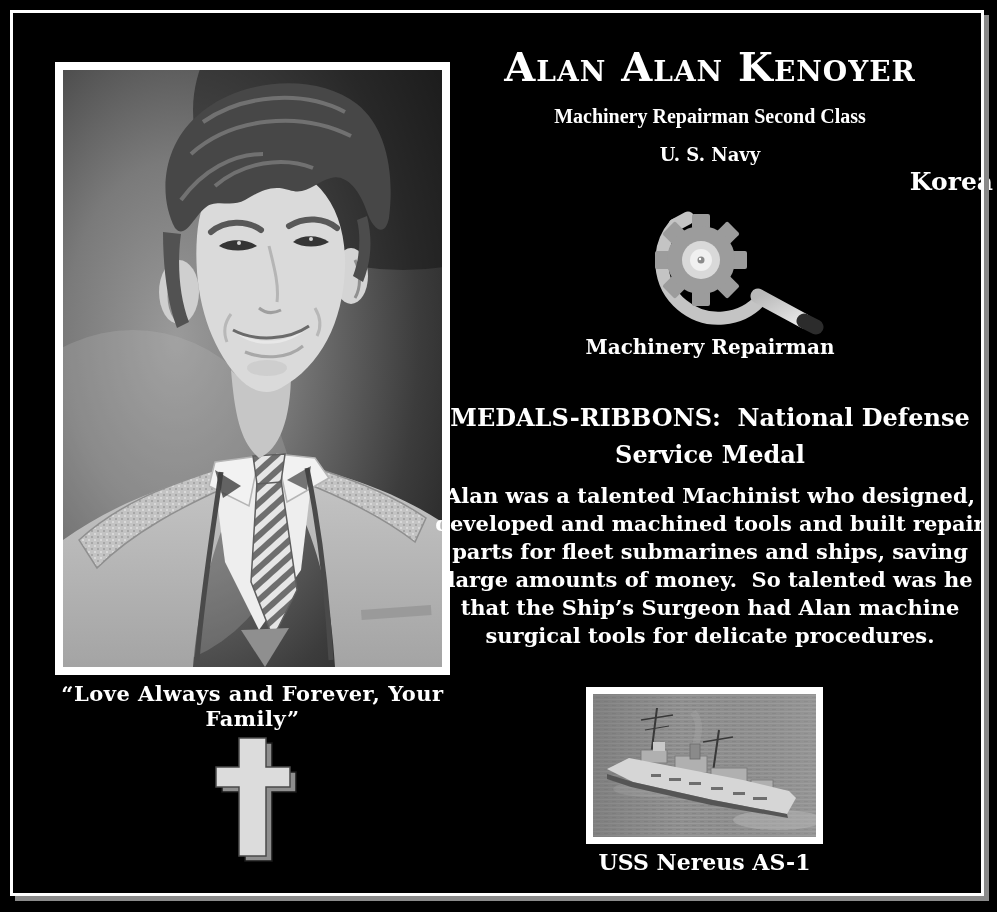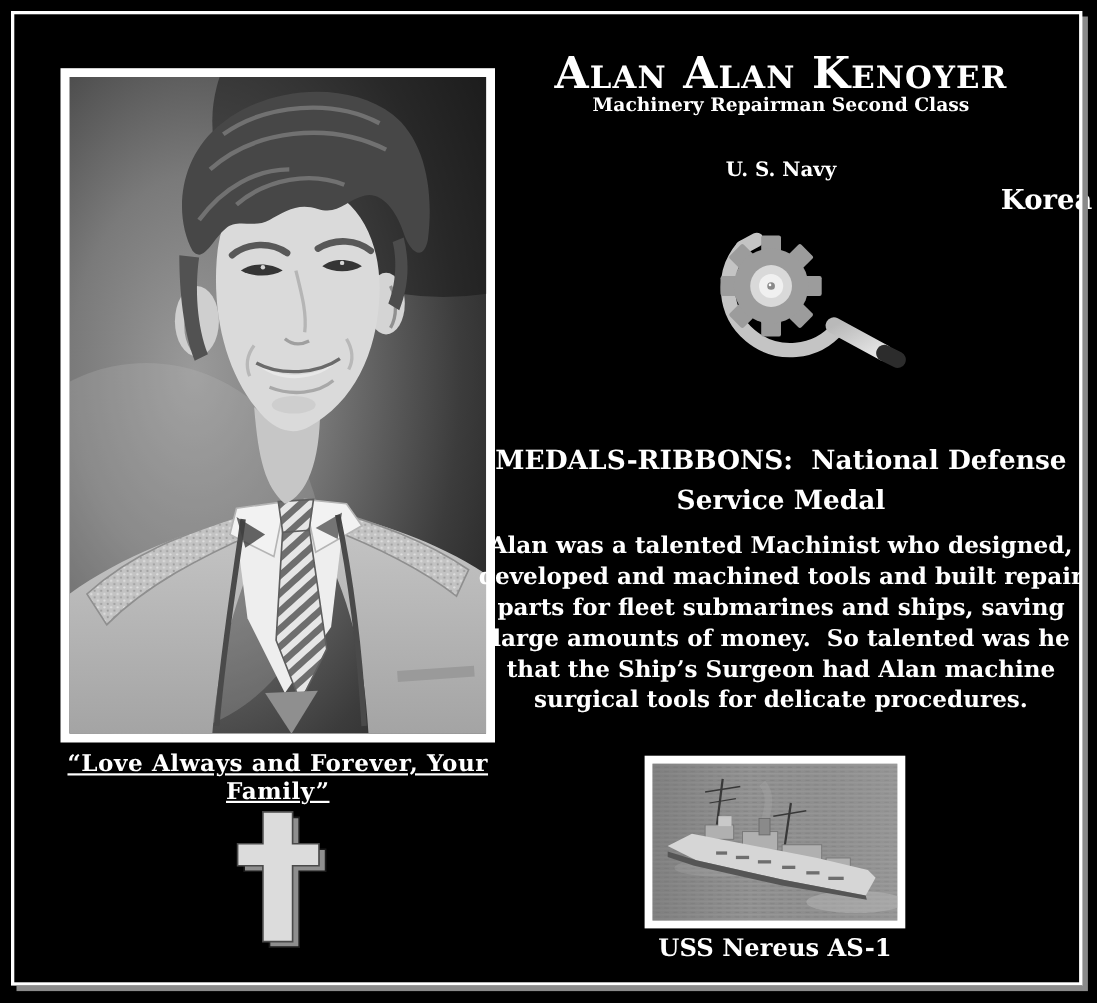--- a/index.html
+++ b/index.html
@@ -14,27 +14,27 @@
   .abs { position:absolute; }
   .ctr { text-align:center; }
   .pre { white-space:pre; }
 
   
   .portrait-frame {
     left:55px; top:62px; width:379px; height:597px;
     background:#fff; padding:8px;
   }
   .portrait-frame svg { display:block; width:379px; height:597px; }
-  .dedication { left:20px; top:681px; width:465px; font-size:21px; font-weight:bold; letter-spacing:0.5px;text-decoration:underline; }
+  .dedication { left:20px; top:681px; width:465px; font-size:21px; font-weight:bold; letter-spacing:0.5px; }
   .cross-wrap { left:208px; top:736px; width:92px; height:134px; }
 
   
   .rcol { left:427px; width:566px; }
   .name { top:44px; font-size:40px; font-weight:bold; font-variant:small-caps; letter-spacing:1px; line-height:46px; }
-  .rating { top:81px; font-size:17px; font-weight:bold; line-height:30px; }
+  .rating { top:101px; font-size:20px; font-weight:bold; line-height:30px;font-family:Liberation Serif, serif; }
   .branch { top:140px; font-size:18px; font-weight:bold; line-height:30px; }
   .conflict { top:167px; font-size:25px; font-weight:bold; line-height:30px;text-align:right; }
   .insignia-wrap { left:630px; top:200px; width:198px; height:136px; }
   .insignia-caption { top:335px; font-size:20px; font-weight:bold; }
   .medals { top:399px; font-size:24px; font-weight:bold; line-height:37px; }
   .bio { top:482px; font-size:21px; font-weight:bold; line-height:28px; }
   .ship-frame {
     left:586px; top:687px; width:223px; height:143px;
     background:#fff; padding:7px;
   }
@@ -171,20 +171,21 @@
         <circle r="19" fill="#d9d9d9"></circle>
         <circle r="11" fill="#f0f0f0"></circle>
         <circle r="3.5" fill="#8a8a8a"></circle>
         <circle cx="-1" cy="-1" r="1.2" fill="#ffffff"></circle>
       </g>
 
       <line x1="128" y1="96" x2="174" y2="121" stroke="url(#handleG)" stroke-width="15" stroke-linecap="round"></line>
       <line x1="174" y1="121" x2="186" y2="127" stroke="#2c2c2c" stroke-width="15" stroke-linecap="round"></line>
     </svg>
   </div>
+  <div class="abs ctr rcol insignia-caption">Machinery Repairman</div>
 
   <div class="abs ctr rcol medals pre">MEDALS-RIBBONS:  National Defense
 Service Medal</div>
 
   <div class="abs ctr rcol bio pre">Alan was a talented Machinist who designed,
 developed and machined tools and built repair
 parts for fleet submarines and ships, saving
 large amounts of money.  So talented was he
 that the Ship’s Surgeon had Alan machine
 surgical tools for delicate procedures.</div>

